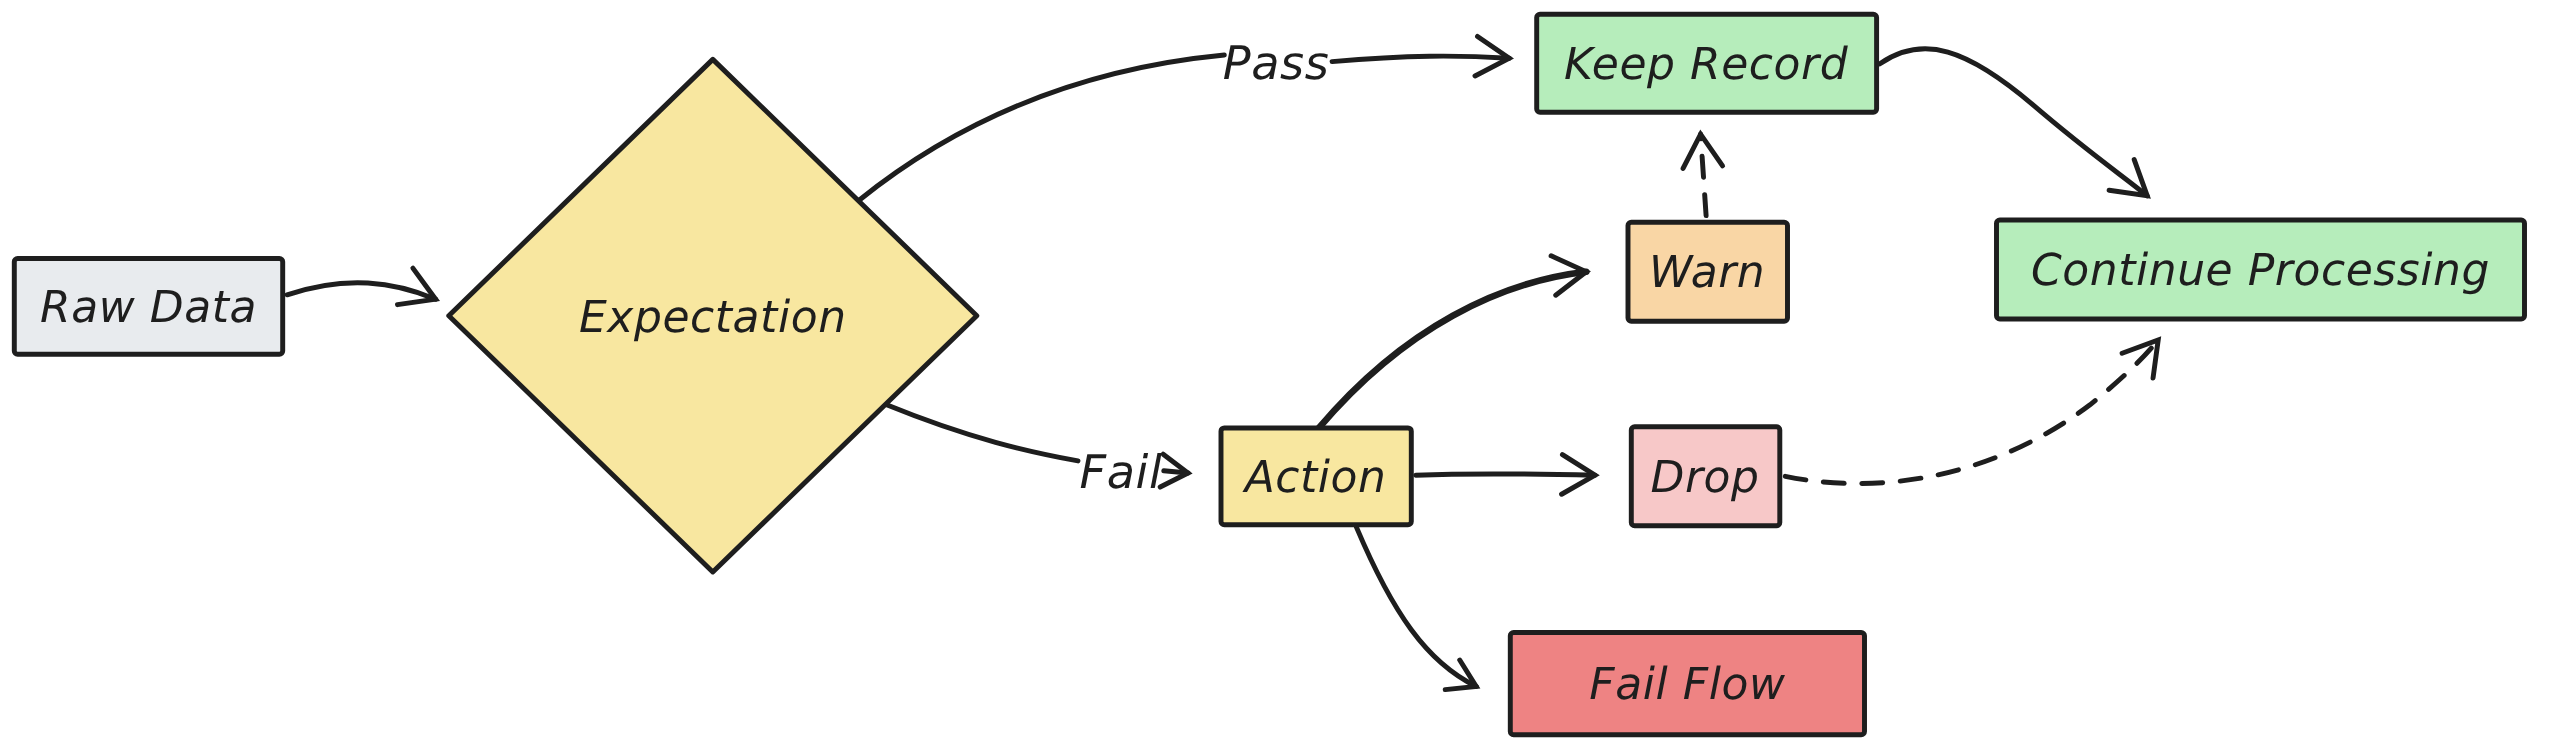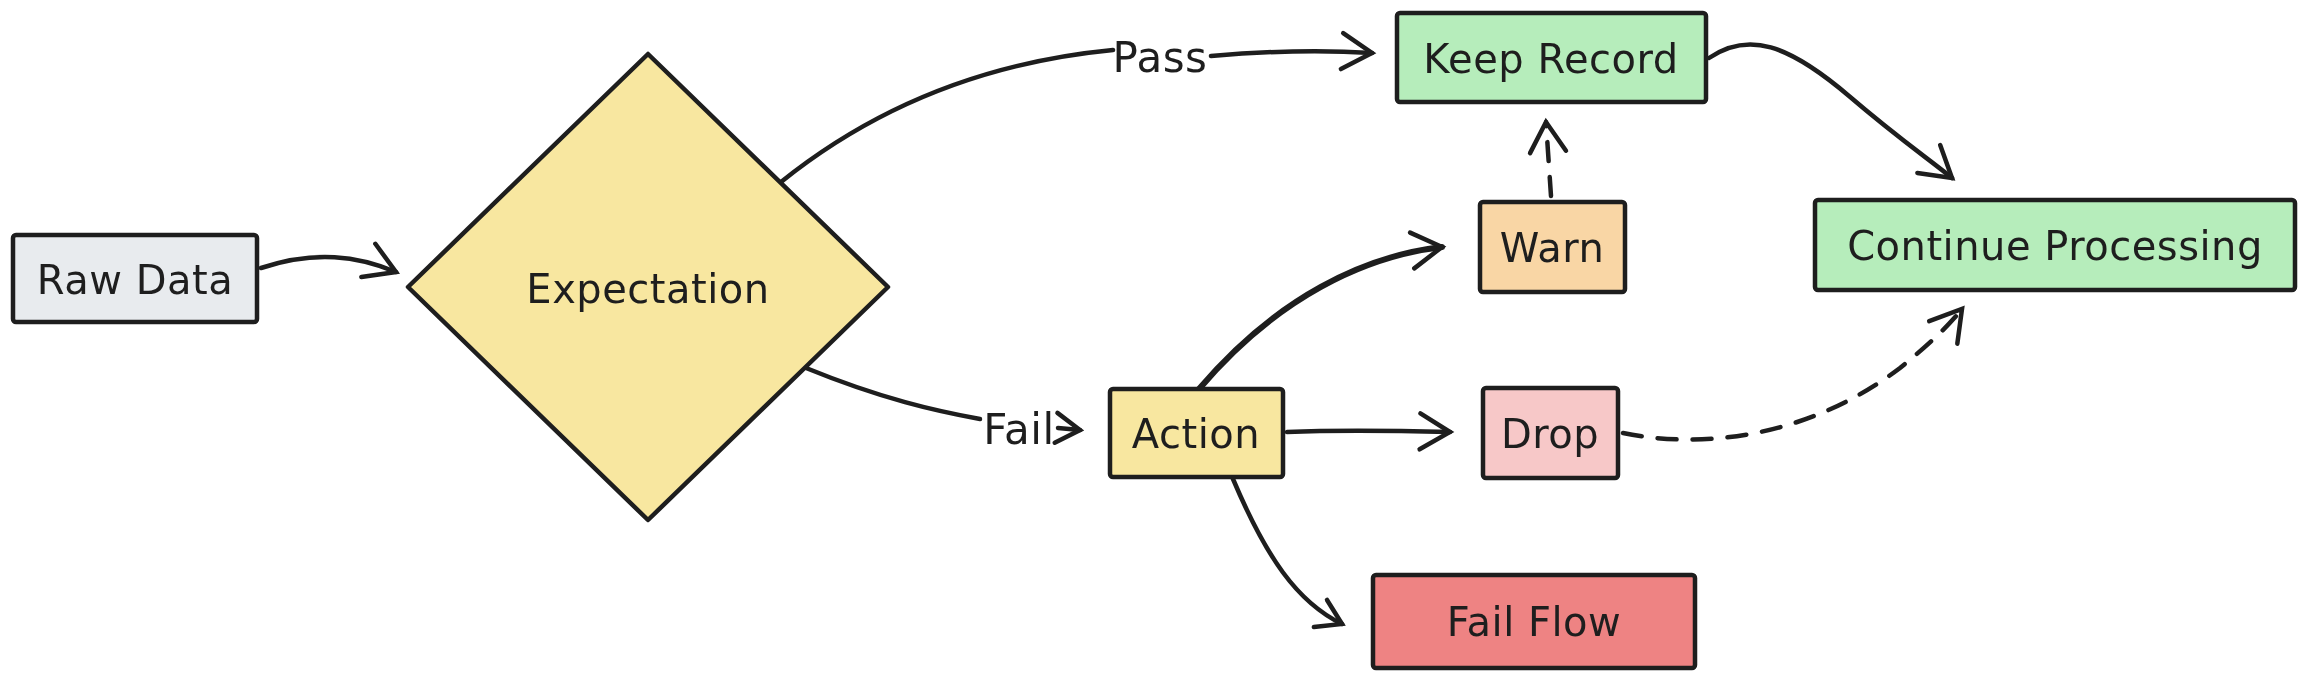--- a/index.html
+++ b/index.html
@@ -6,20 +6,21 @@
     margin: 0;
     padding: 0;
     background: #ffffff;
   }
   .canvas-wrap {
     width: 2322px;
     height: 680px;
     position: relative;
     background: #ffffff;
     overflow: hidden;
+    font-style: italic;
   }
   svg { display: block; }
   text {
     font-family: "DejaVu Sans", "Liberation Sans", sans-serif;
     font-size: 40px;
     fill: #1e1e1e;
     text-anchor: middle;
     dominant-baseline: central;
     letter-spacing: 0.5px;
   }

